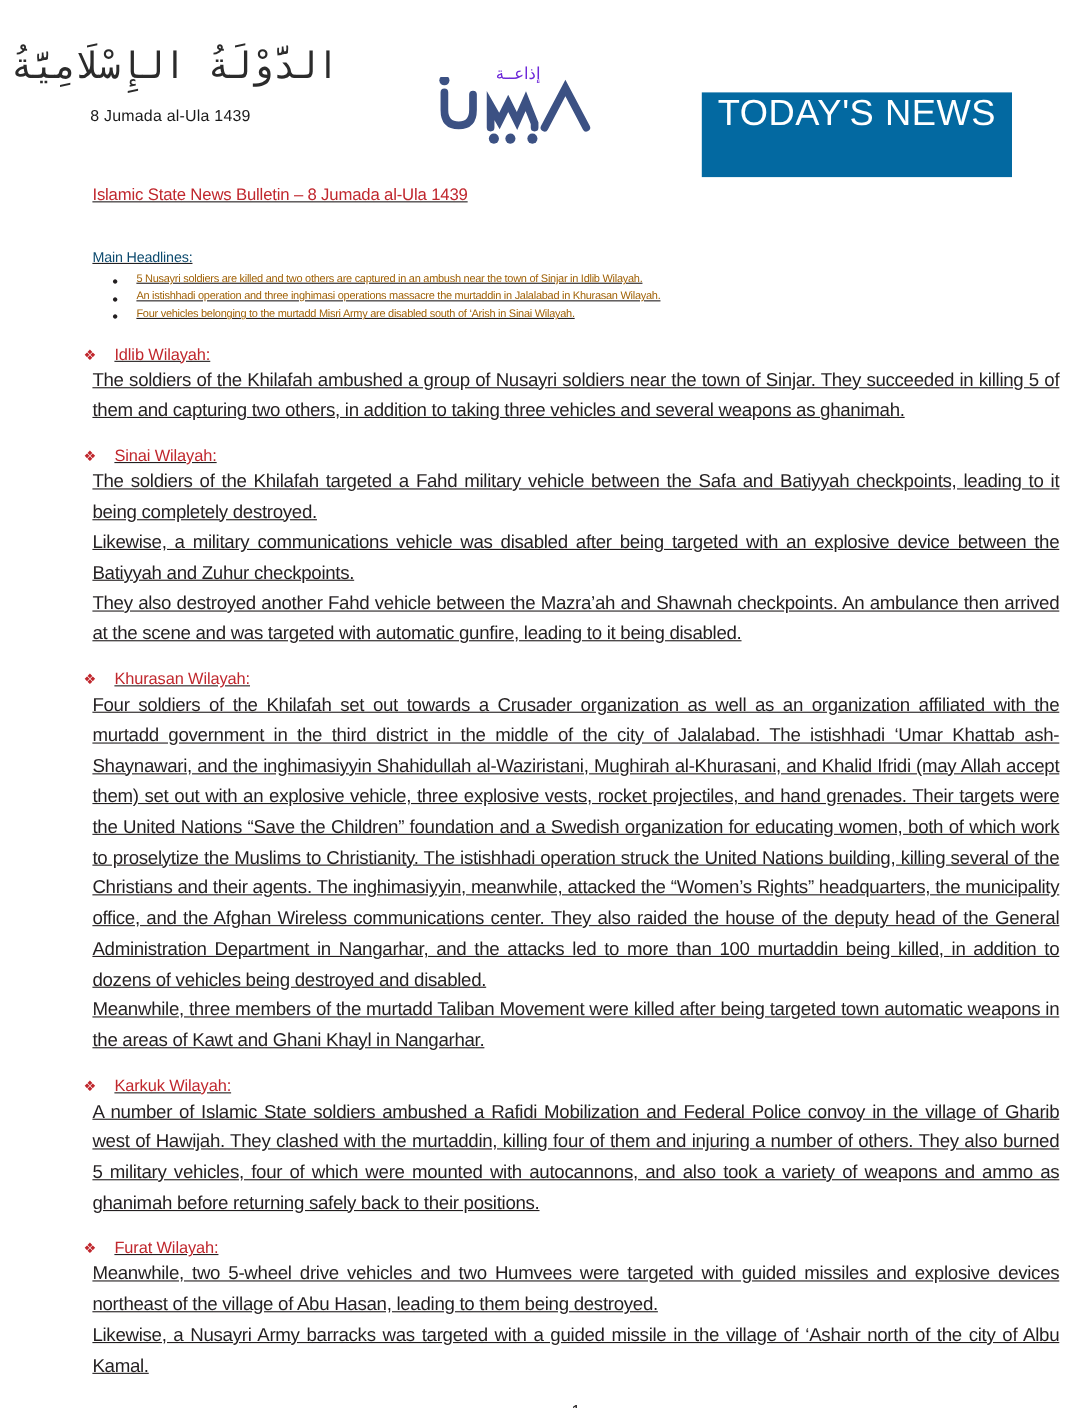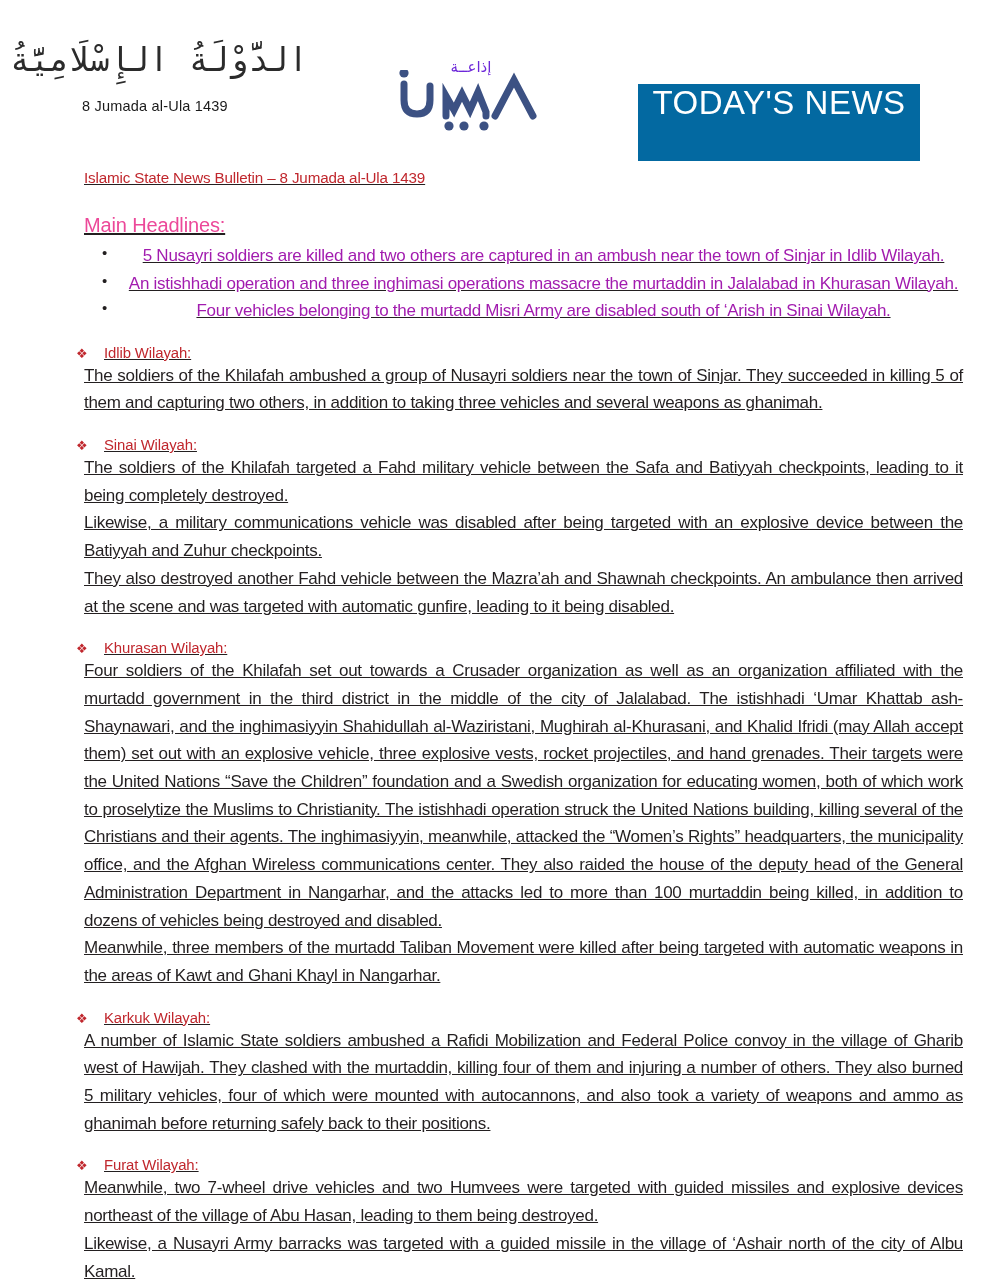--- a/index.html
+++ b/index.html
@@ -91,39 +91,38 @@
   }
 
   .bulletin-title {
     color: #c0272d;
     font-size: 15.2px;
     margin: 14px 0 0 0;
     letter-spacing: -0.15px;
   }
 
   .main-headlines-label {
-    color: #ec4899;
-    font-size: 20px;
-    margin: 28px 0 0 0;
+    color: #0c4a6e;
+    font-size: 13px;
+    margin: 40px 0 0 0;
     letter-spacing: -0.15px;
   }
 
   ul.headlines {
     list-style: none;
     margin: 5px 0 0 0;
     padding: 0;
   }
   ul.headlines li {
     position: relative;
     padding-left: 40px;
-    font-size: 17px;
+    font-size: 10px;
     line-height: 1.62;
-    color: #a21caf;
+    color: #a16207;
     letter-spacing: -0.25px;
-    text-align: center;
   }
   ul.headlines li::before {
     content: "\2022";
     position: absolute;
     left: 18px;
     top: -1px;
     font-size: 15px;
     color: #231f20;
   }
 
@@ -228,40 +227,40 @@
     </div>
   </div>
 
   <div class="section">
     <div class="section-heading">
       <span class="diamond-bullet">❖</span>
       <span>Khurasan Wilayah:</span>
     </div>
     <div class="section-body">
       <p>Four soldiers of the Khilafah set out towards a Crusader organization as well as an organization affiliated with the murtadd government in the third district in the middle of the city of Jalalabad. The istishhadi ‘Umar Khattab ash-Shaynawari, and the inghimasiyyin Shahidullah al-Waziristani, Mughirah al-Khurasani, and Khalid Ifridi (may Allah accept them) set out with an explosive vehicle, three explosive vests, rocket projectiles, and hand grenades. Their targets were the United Nations “Save the Children” foundation and a Swedish organization for educating women, both of which work to proselytize the Muslims to Christianity. The istishhadi operation struck the United Nations building, killing several of the Christians and their agents. The inghimasiyyin, meanwhile, attacked the “Women’s Rights” headquarters, the municipality office, and the Afghan Wireless communications center. They also raided the house of the deputy head of the General Administration Department in Nangarhar, and the attacks led to more than 100 murtaddin being killed, in addition to dozens of vehicles being destroyed and disabled.</p>
-      <p>Meanwhile, three members of the murtadd Taliban Movement were killed after being targeted with automatic weapons in the areas of Kawt and Ghani Khayl in Nangarhar.</p>
+      <p>Meanwhile, three members of the murtadd Taliban Movement were killed after being targeted town automatic weapons in the areas of Kawt and Ghani Khayl in Nangarhar.</p>
     </div>
   </div>
 
   <div class="section">
     <div class="section-heading">
       <span class="diamond-bullet">❖</span>
       <span>Karkuk Wilayah:</span>
     </div>
     <div class="section-body">
       <p>A number of Islamic State soldiers ambushed a Rafidi Mobilization and Federal Police convoy in the village of Gharib west of Hawijah. They clashed with the murtaddin, killing four of them and injuring a number of others. They also burned 5 military vehicles, four of which were mounted with autocannons, and also took a variety of weapons and ammo as ghanimah before returning safely back to their positions.</p>
     </div>
   </div>
 
   <div class="section">
     <div class="section-heading">
       <span class="diamond-bullet">❖</span>
       <span>Furat Wilayah:</span>
     </div>
     <div class="section-body">
-      <p>Meanwhile, two 7-wheel drive vehicles and two Humvees were targeted with guided missiles and explosive devices northeast of the village of Abu Hasan, leading to them being destroyed.</p>
+      <p>Meanwhile, two 5-wheel drive vehicles and two Humvees were targeted with guided missiles and explosive devices northeast of the village of Abu Hasan, leading to them being destroyed.</p>
       <p>Likewise, a Nusayri Army barracks was targeted with a guided missile in the village of ‘Ashair north of the city of Albu Kamal.</p>
     </div>
   </div>
 
   <div class="page-number">1</div>
 
 </div>
 
 </body></html>

